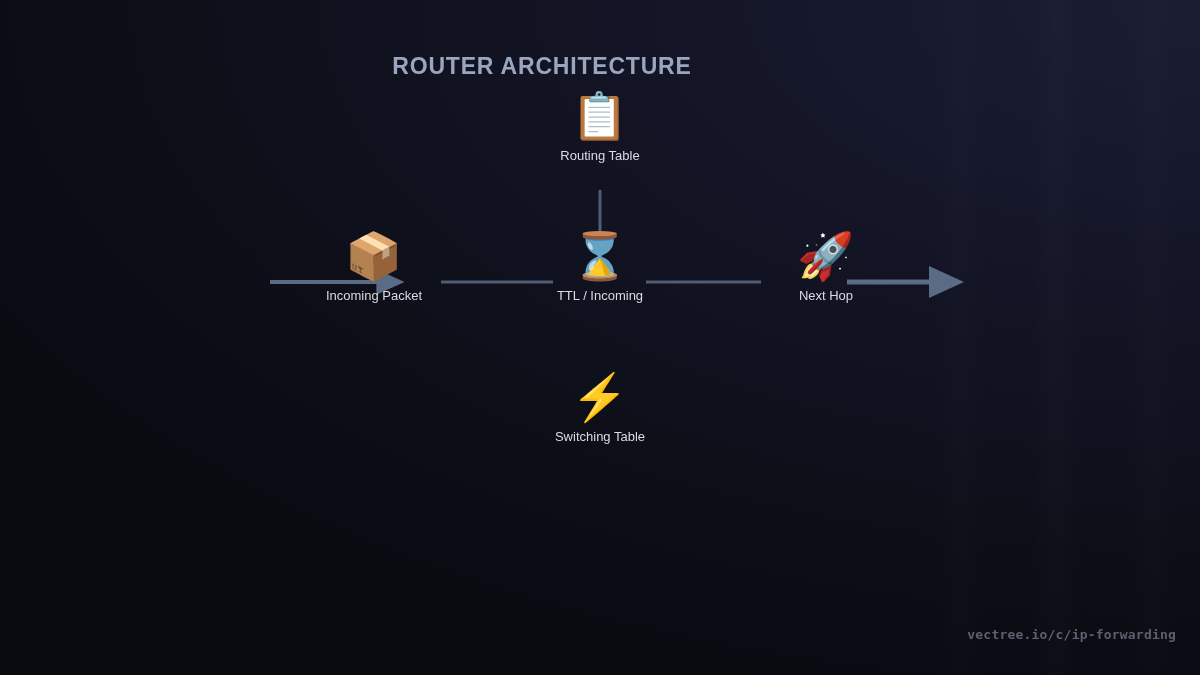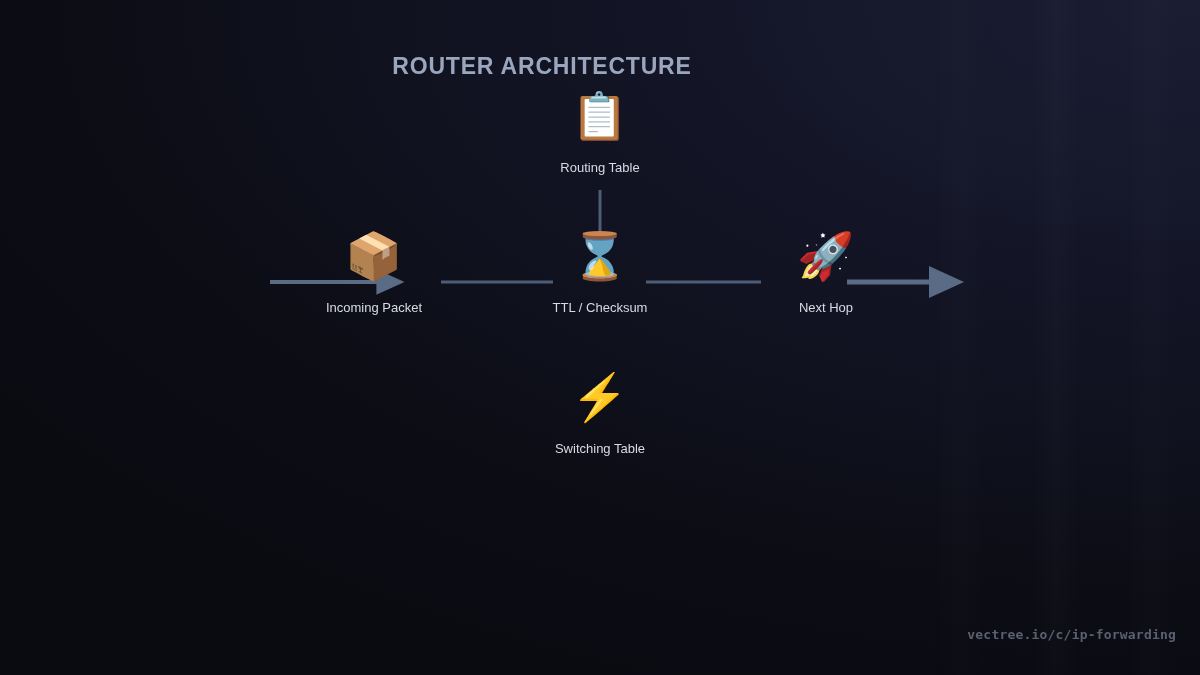--- a/index.html
+++ b/index.html
@@ -57,21 +57,21 @@
     text-align: center;
   }
   .node .node-icon {
     font-size: 46px;
     line-height: 56px;
     height: 56px;
     display: block;
   }
   .node .node-label {
     display: block;
-    margin-top: 16px;
+    margin-top: 4px;
     font-size: 13px;
     color: #d8dbe3;
     white-space: nowrap;
   }
 
   #node-routing-table { left: 600px; top: 88px; }
   #node-incoming-packet { left: 374px; top: 228px; }
   #node-ttl-checksum { left: 600px; top: 228px; }
   #node-next-hop { left: 826px; top: 228px; }
   #node-switching-fabric { left: 600px; top: 369px; }
@@ -165,21 +165,21 @@
     <span class="node-label">Routing Table</span>
   </div>
 
   <div class="node" id="node-incoming-packet">
     <span class="node-icon">📦</span>
     <span class="node-label">Incoming Packet</span>
   </div>
 
   <div class="node" id="node-ttl-checksum">
     <span class="node-icon">⌛</span>
-    <span class="node-label">TTL / Checksum</span>
+    <span class="node-label">TTL / Incoming</span>
   </div>
 
   <div class="node" id="node-next-hop">
     <span class="node-icon">🚀</span>
     <span class="node-label">Next Hop</span>
   </div>
 
   <div class="node" id="node-switching-fabric">
     <span class="node-icon">⚡</span>
     <span class="node-label">Switching Table</span>

